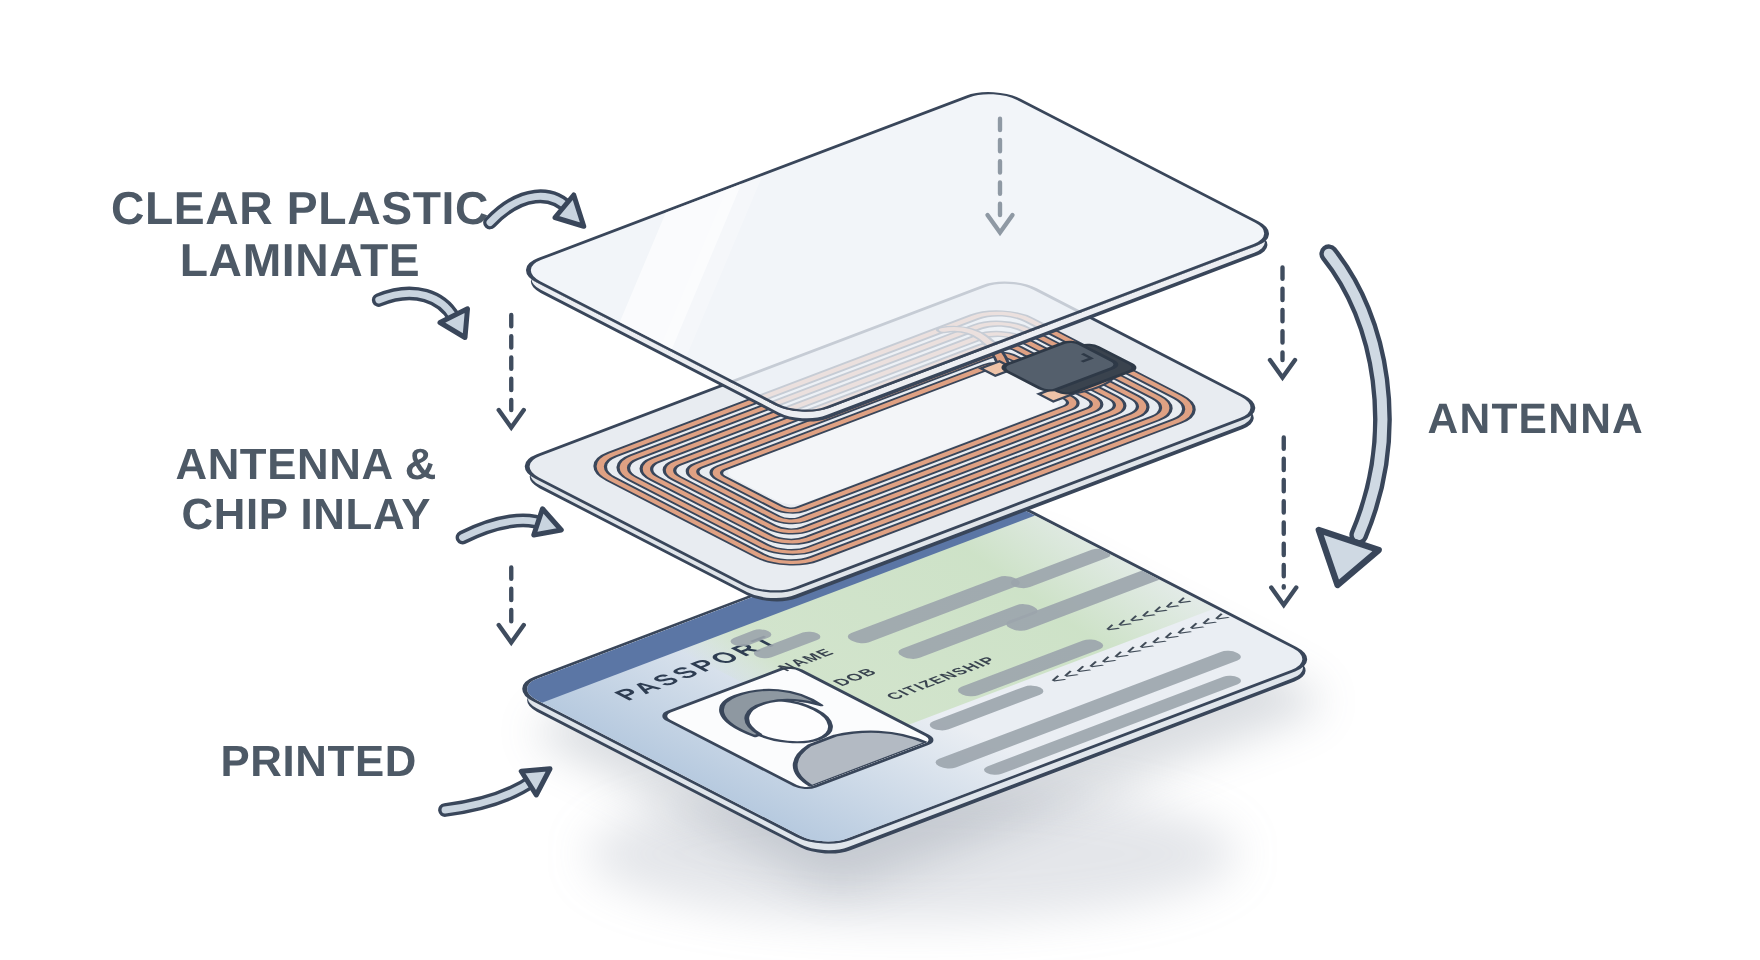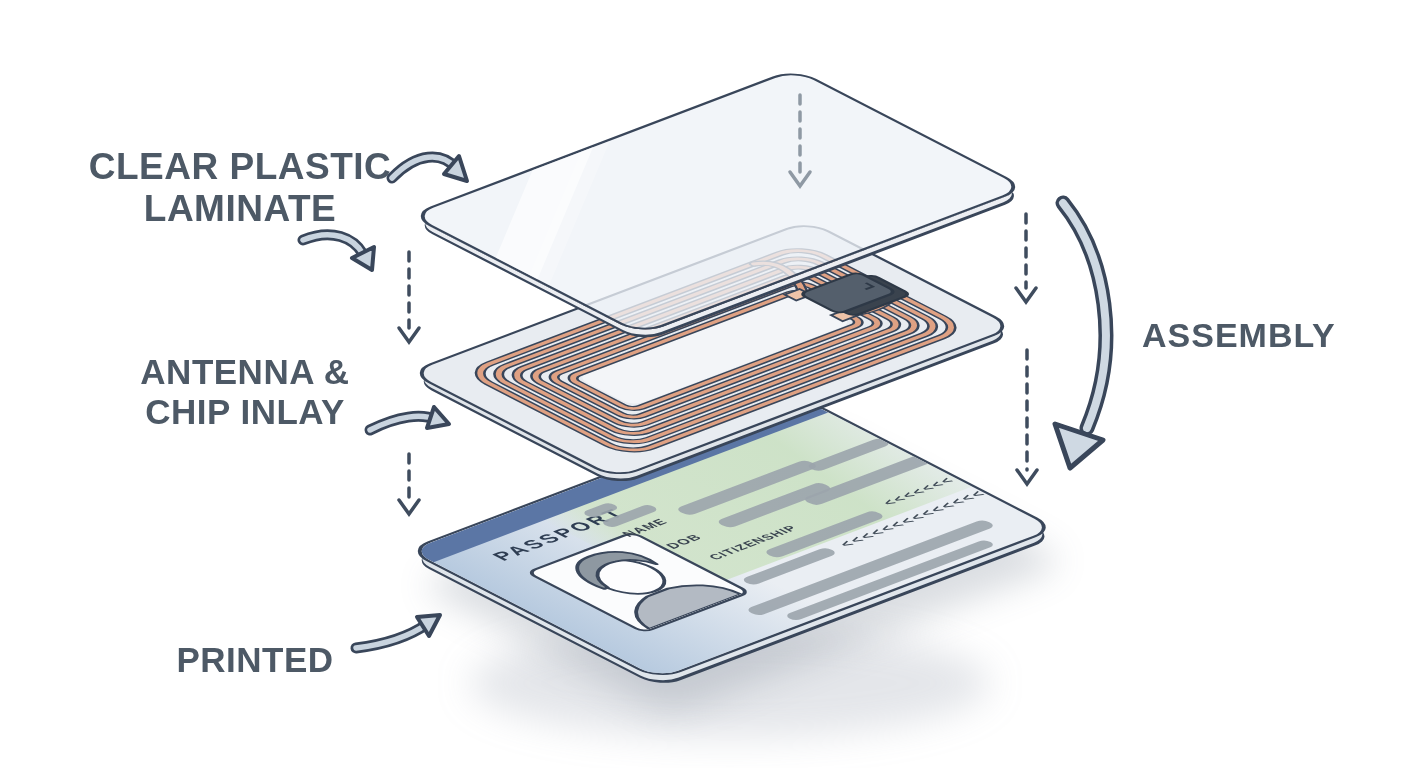--- a/index.html
+++ b/index.html
@@ -42,21 +42,21 @@
   .photo{position:absolute;left:44px;top:82px;width:116px;height:134px;background:#fbfcfd;
     border:3px solid #39465a;border-radius:10px;box-sizing:border-box;overflow:hidden;}
   .bar{position:absolute;background:#9ba4ac;border-radius:7px;opacity:.9;}
   .flabel{position:absolute;font-weight:700;color:#39434f;letter-spacing:1px;}
   .mrz{position:absolute;font-weight:700;color:#414c58;font-size:15px;letter-spacing:2px;white-space:nowrap;}
   
   .biglabel{position:absolute;z-index:9;text-align:center;color:#4d5966;font-weight:700;
     line-height:1.13;letter-spacing:.5px;}
   .lbl-top{left:84px;top:146px;width:312px;font-size:37px;}
   .lbl-mid{left:95px;top:352px;width:300px;font-size:35px;}
-  .lbl-bot{left:105px;top:640px;width:300px;font-size:35px;}
+  .lbl-bot{left:105px;top:590px;width:300px;font-size:35px;}
   .lbl-assembly{left:1142px;top:316px;width:240px;font-size:34px;text-align:left;letter-spacing:1px;}
   .biglabel span{display:block;}
   .overlay{position:absolute;left:0;top:0;z-index:8;pointer-events:none;}
   .shadow-blob{position:absolute;left:470px;top:628px;width:520px;height:110px;z-index:1;
     background:rgba(120,132,152,0.20);border-radius:50%;filter:blur(18px);}
 </style>
 </head>
 <body>
 
 <div id="stage">
@@ -203,15 +203,15 @@
     <span>ANTENNA &amp;</span>
     <span>CHIP INLAY</span>
   </div>
   <div class="biglabel lbl-top">
     <span>CLEAR PLASTIC</span>
     <span>LAMINATE</span>
   </div>
   <div class="biglabel lbl-bot">
     <span>PRINTED</span>
   </div>
-  <div class="biglabel lbl-assembly">ASSEMBLY</div>
+  <div class="biglabel lbl-assembly">ANTENNA</div>
 
 </div>
 
 </body></html>

